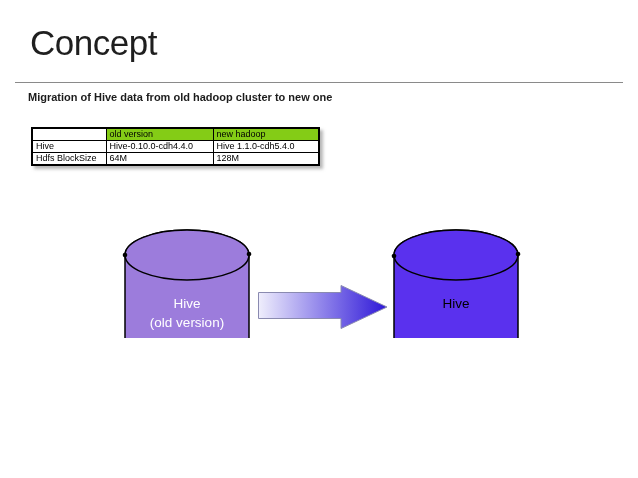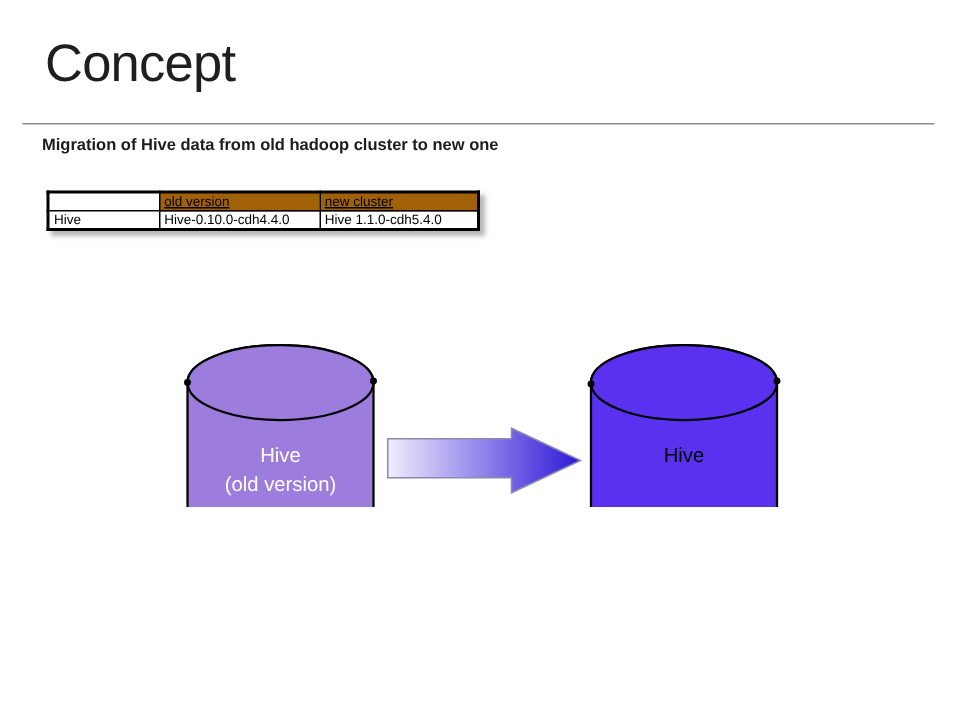--- a/index.html
+++ b/index.html
@@ -24,21 +24,21 @@
     box-shadow:3px 3px 3px rgba(125,125,125,0.55);
   }
   .version-table th,.version-table td{
     border:1px solid #000;height:11px;line-height:11px;padding:0 2px 0 3px;
     font-weight:400;text-align:left;white-space:nowrap;box-sizing:border-box;
     font-size:9px;
   }
   .version-table .c1{width:74px;}
   .version-table .c2{width:107px;}
   .version-table .c3{width:106px;}
-  .version-table th.hdr{background:#a16207;text-decoration:underline;}
+  .version-table th.hdr{background:#84cc16;}
   .cylinder{position:absolute;width:128px;height:150px;}
   .cyl-old{left:123px;top:228px;}
   .cyl-new{left:392px;top:228px;}
   .cylinder svg{position:absolute;left:0;top:0;width:100%;height:100%;overflow:visible;}
   .cyl-label{
     position:absolute;left:0;top:66px;width:100%;text-align:center;
     font-size:13.5px;line-height:19px;font-weight:400;
   }
   .cyl-old .cyl-label{color:#ffffff;}
   .cyl-new .cyl-label{color:#000000;}
@@ -52,28 +52,33 @@
 
   <div class="title">Concept</div>
   <div class="title-rule"></div>
   <p class="subtitle">Migration of Hive data from old hadoop cluster to new one</p>
 
   <table class="version-table">
     <thead>
       <tr>
         <th class="c1"></th>
         <th class="c2 hdr">old version</th>
-        <th class="c3 hdr">new cluster</th>
+        <th class="c3 hdr">new hadoop</th>
       </tr>
     </thead>
     <tbody>
       <tr>
         <td class="c1">Hive</td>
         <td class="c2">Hive-0.10.0-cdh4.4.0</td>
         <td class="c3">Hive 1.1.0-cdh5.4.0</td>
+      </tr>
+      <tr>
+        <td class="c1">Hdfs BlockSize</td>
+        <td class="c2">64M</td>
+        <td class="c3">128M</td>
       </tr>
     </tbody>
   </table>
 
   <div class="cylinder cyl-old">
     <svg viewBox="0 0 128 150">
       <path d="M2,27 A62,25 0 0 1 126,27 L126,123 A62,25 0 0 1 2,123 Z" stroke="#000000" stroke-width="1.5" fill="#9c7cdc"></path>
       <ellipse cx="64" cy="27" rx="62" ry="25" stroke="#000000" stroke-width="1.5" fill="#9c7cdc"></ellipse>
       <circle cx="2" cy="27" r="2.3" fill="#000000"></circle>
       <circle cx="126" cy="26" r="2.3" fill="#000000"></circle>

